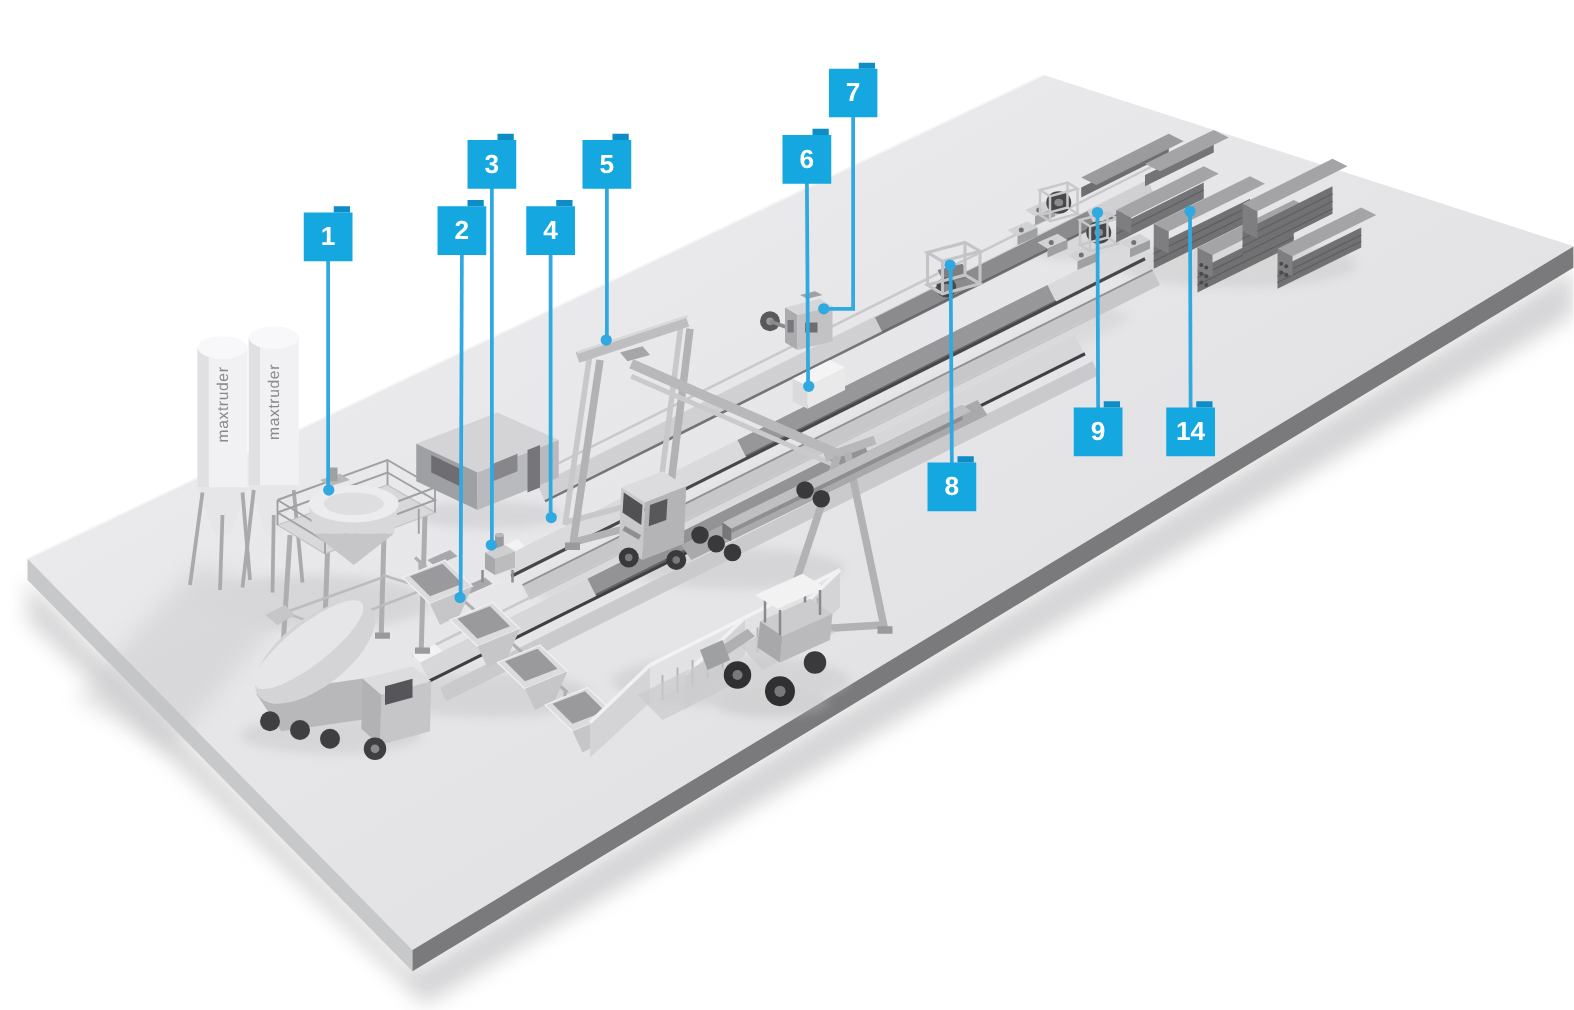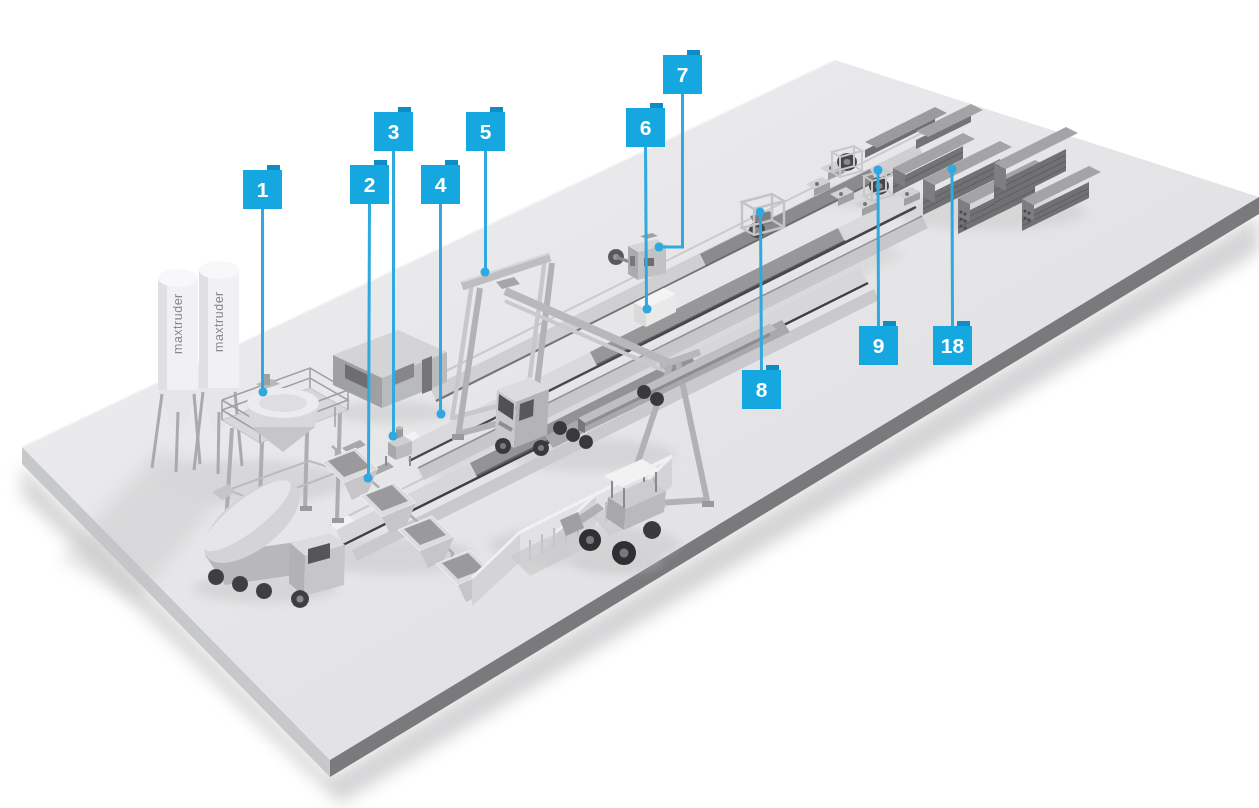--- a/index.html
+++ b/index.html
@@ -511,16 +511,16 @@
 <div class="marker" style="left:663px;top:55px">
       <span>7</span>
     </div>
 <div class="marker" style="left:742px;top:370px">
       <span>8</span>
     </div>
 <div class="marker" style="left:859px;top:326px">
       <span>9</span>
     </div>
 <div class="marker" style="left:933px;top:326px">
-      <span>18</span>
+      <span>14</span>
     </div>
 
 </div>
 
 </body></html>

